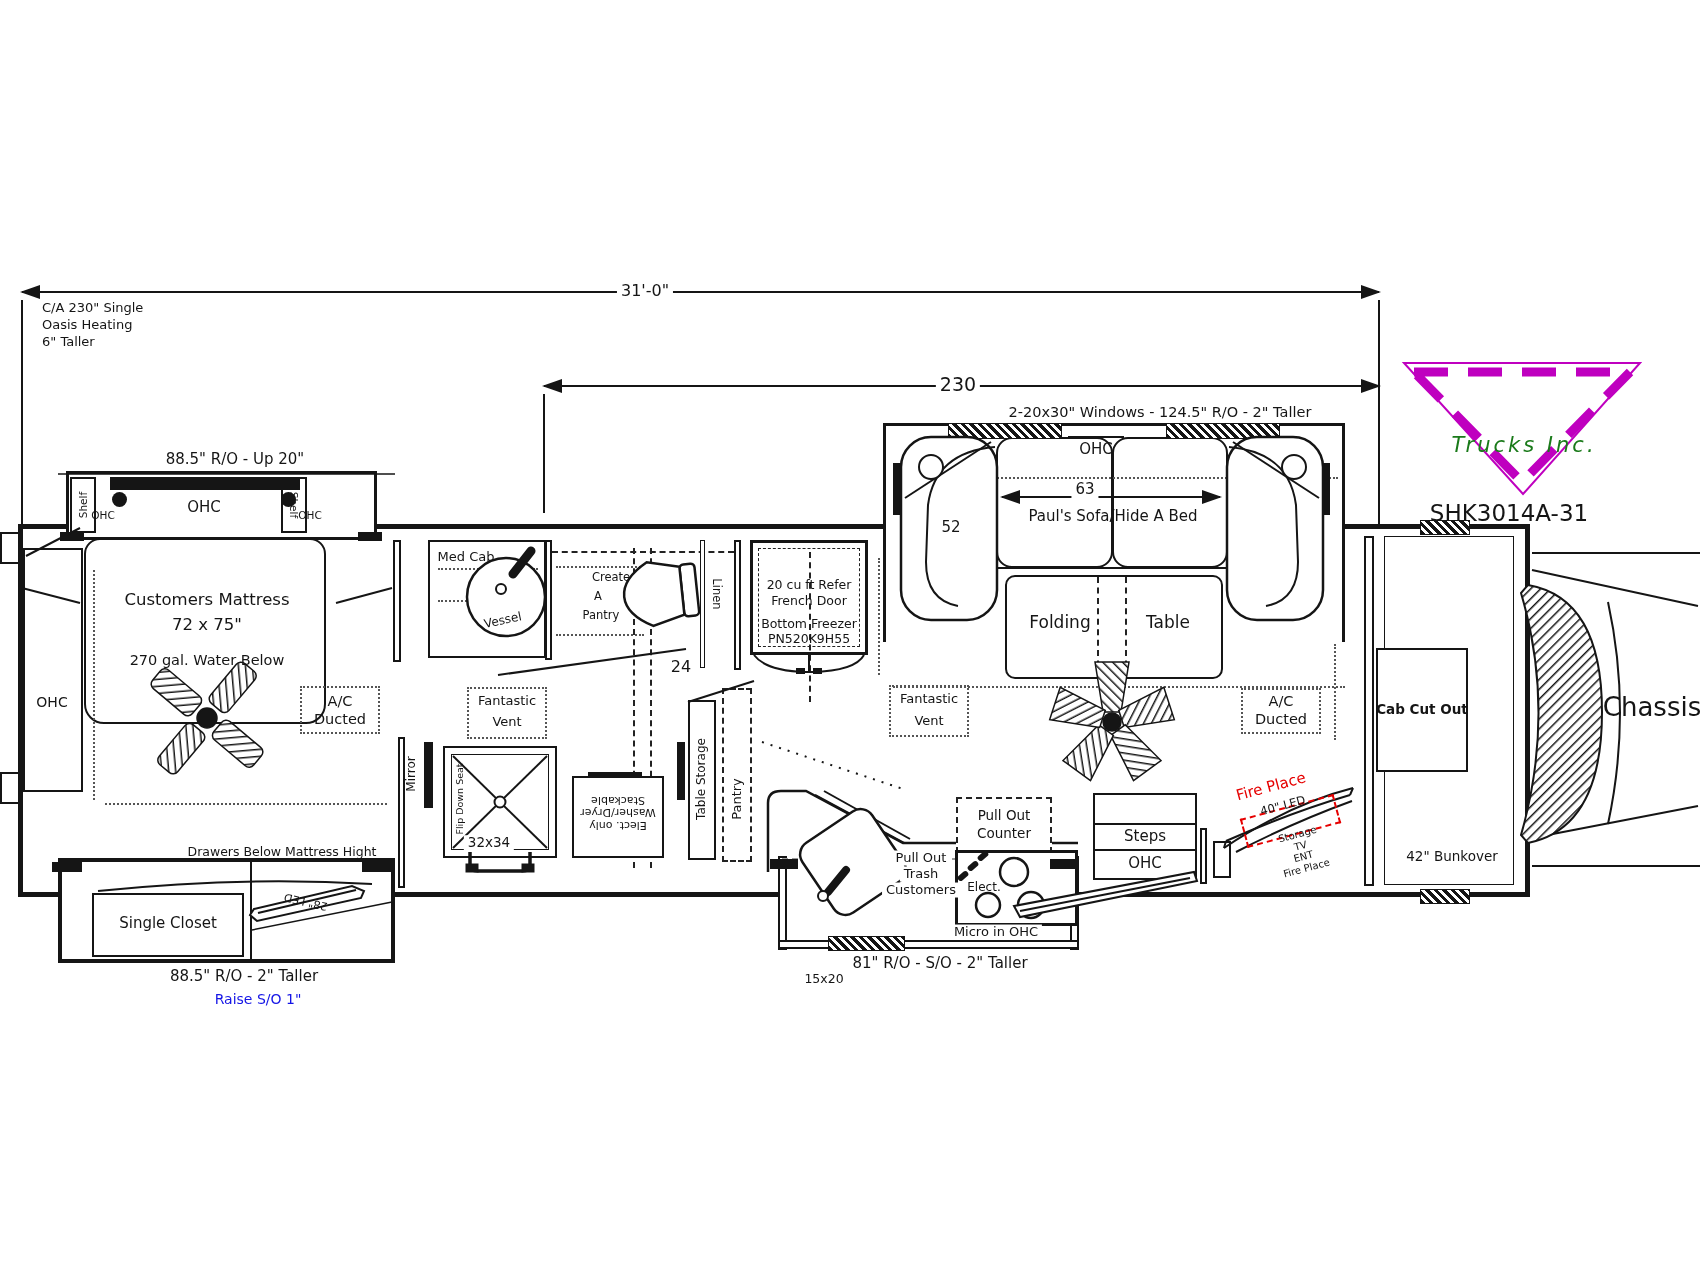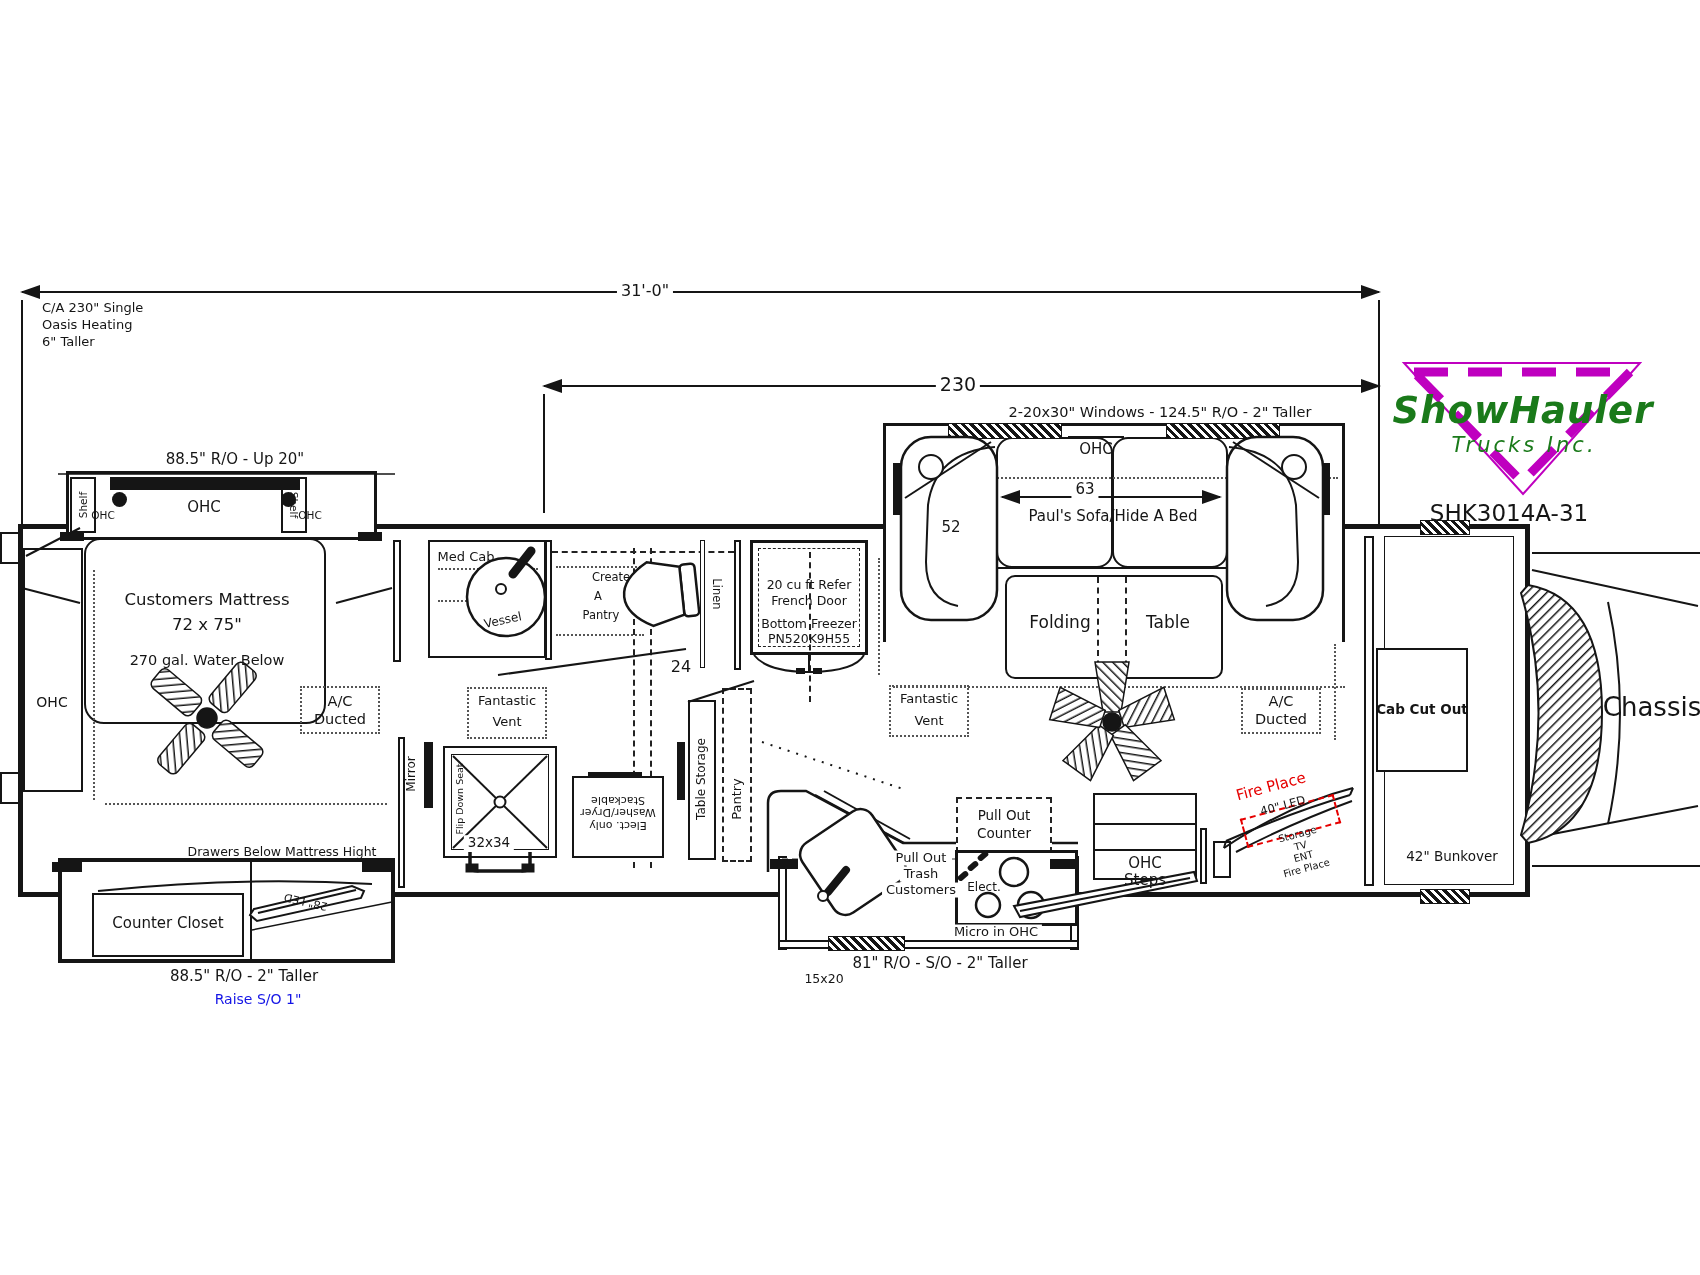--- a/index.html
+++ b/index.html
@@ -294,21 +294,21 @@
   <div class="t" style="left:204px;top:508px;font-size:15px;">OHC</div>
   <div class="t" style="left:103px;top:515px;font-size:10.5px;">OHC</div>
   <div class="t" style="left:310px;top:515px;font-size:10.5px;">OHC</div>
   <div class="t" style="left:207px;top:600px;font-size:16.5px;">Customers Mattress</div>
   <div class="t" style="left:207px;top:625px;font-size:16.5px;">72 x 75"</div>
   <div class="t" style="left:207px;top:660px;font-size:14.5px;">270 gal. Water Below</div>
   <div class="t" style="left:52px;top:702px;font-size:14px;">OHC</div>
   <div class="t" style="left:340px;top:701px;font-size:14.5px;">A/C</div>
   <div class="t" style="left:340px;top:719px;font-size:14.5px;">Ducted</div>
   <div class="t" style="left:282px;top:852px;font-size:12.5px;">Drawers Below Mattress Hight</div>
-  <div class="t" style="left:168px;top:924px;font-size:15px;">Counter Closet</div>
+  <div class="t" style="left:168px;top:924px;font-size:15px;">Single Closet</div>
   <div class="t" style="left:306px;top:901px;font-size:11px;transform:translate(-50%,-50%) rotate(193deg);">28" LED</div>
   <div class="t" style="left:244px;top:977px;font-size:15px;">88.5" R/O - 2" Taller</div>
   <div class="t" style="left:258px;top:999px;font-size:14px;color:#1414e6;">Raise S/O 1"</div>
 
   <div class="t" style="left:466px;top:557px;font-size:13px;">Med Cab</div>
   <div class="t" style="left:503px;top:621px;font-size:12px;transform:translate(-50%,-50%) rotate(-12deg);">Vessel</div>
   <div class="t" style="left:611px;top:578px;font-size:11.5px;">Create</div>
   <div class="t" style="left:598px;top:597px;font-size:11.5px;">A</div>
   <div class="t" style="left:601px;top:616px;font-size:11.5px;">Pantry</div>
   <div class="t" style="left:716px;top:594px;font-size:11.5px;transform:translate(-50%,-50%) rotate(90deg);">Linen</div>
@@ -345,31 +345,30 @@
   <div class="t" style="left:1004px;top:816px;font-size:13.5px;">Pull Out</div>
   <div class="t" style="left:1004px;top:834px;font-size:13.5px;">Counter</div>
   <div class="t bgw" style="left:921px;top:858px;font-size:13px;">Pull Out</div>
   <div class="t bgw" style="left:921px;top:874px;font-size:13px;">Trash</div>
   <div class="t bgw" style="left:921px;top:890px;font-size:13px;">Customers</div>
   <div class="t" style="left:984px;top:888px;font-size:12px;">Elect.</div>
   <div class="t bgw" style="left:996px;top:932px;font-size:13px;">Micro in OHC</div>
   <div class="t" style="left:824px;top:959px;font-size:12.5px;margin-top:20px;">15x20</div>
   <div class="t" style="left:940px;top:964px;font-size:15px;">81" R/O - S/O - 2" Taller</div>
 
-  <div class="t" style="left:1145px;top:837px;font-size:15px;margin-top:44px;">Steps</div>
+  <div class="t" style="left:1145px;top:837px;font-size:15px;">Steps</div>
   <div class="t" style="left:1145px;top:864px;font-size:15px;">OHC</div>
   <div class="t" style="left:1271px;top:787px;font-size:15px;color:#e60000;transform:translate(-50%,-50%) rotate(-15deg);">Fire Place</div>
   <div class="t" style="left:1283px;top:806px;font-size:11.5px;transform:translate(-50%,-50%) rotate(-15deg);">40" LED</div>
   <div class="t" style="left:1302px;top:851px;font-size:10px;line-height:11.5px;transform:translate(-50%,-50%) rotate(-15deg);">
     <span style="display:block;">Storage</span>
     <span style="display:block;">TV</span>
     <span style="display:block;">ENT</span>
     <span style="display:block;">Fire Place</span>
   </div>
   <div class="t" style="left:1422px;top:710px;font-size:13.5px;font-weight:bold;">Cab Cut Out</div>
   <div class="t" style="left:1452px;top:857px;font-size:13.5px;">42" Bunkover</div>
   <div class="t" style="left:1652px;top:708px;font-size:26px;">Chassis</div>
 
-  <div class="t" style="left:1523px;top:411px;font-size:37px;font-weight:bold;font-style:italic;color:#1a7a1a;letter-spacing:1px;z-index:7;">ShowHauler</div>
   <div class="t" style="left:1524px;top:445px;font-size:21px;font-style:italic;color:#1a7a1a;letter-spacing:3px;z-index:7;">Trucks Inc.</div>
   <div class="t" style="left:1509px;top:513px;font-size:23px;">SHK3014A-31</div>
 
 </div>
 
 </body></html>

